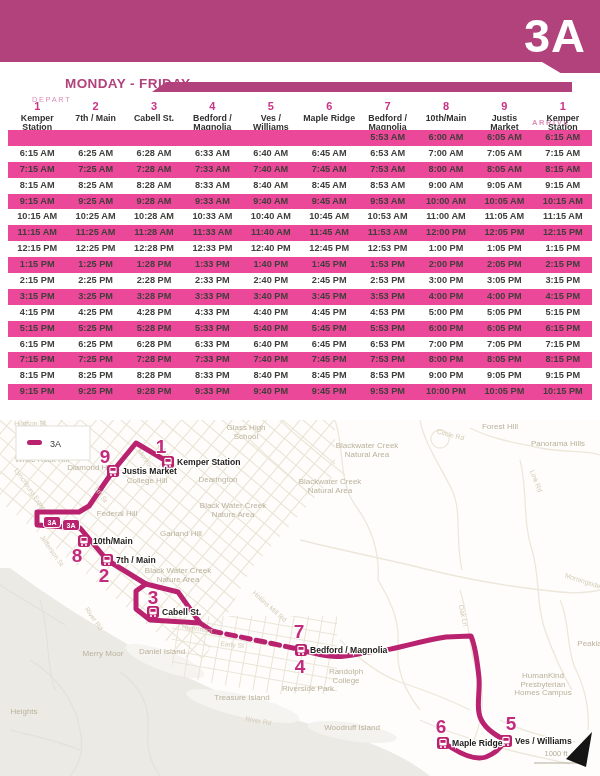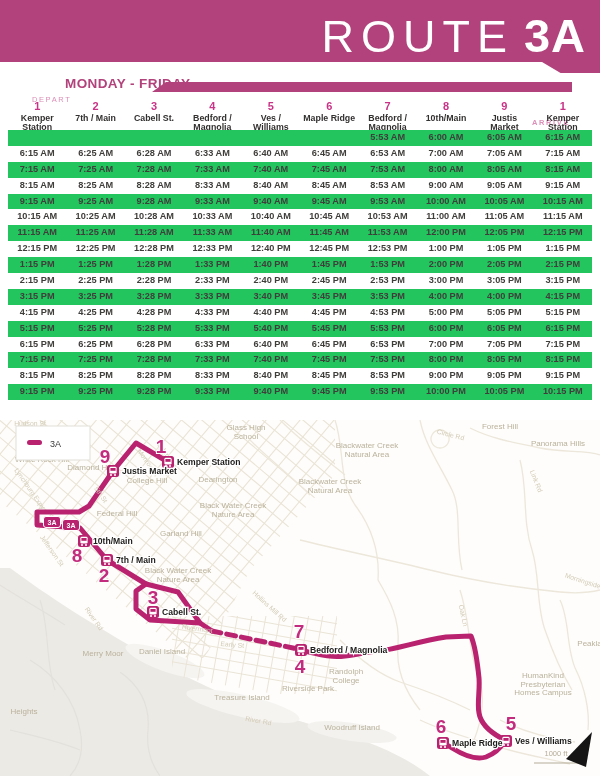--- a/index.html
+++ b/index.html
@@ -25,21 +25,21 @@
           letter-spacing:1.6px;color:#dc8fb8;margin-top:23px;}
 
   
   .sched{position:absolute;top:101px;left:8px;width:584px;}
   .hrow{display:grid;grid-template-columns:repeat(10,1fr);}
   .hcell{text-align:center;}
   .hnum{font-size:11px;font-weight:bold;color:#c93387;line-height:11px;}
   .hname{font-size:8.8px;font-weight:bold;color:#333130;line-height:9.3px;padding:2px 2px 0 2px;}
   .tbody{position:absolute;top:130px;left:8px;width:584px;}
   .trow{display:grid;grid-template-columns:repeat(10,1fr);height:15.9px;}
-  .trow.gray{background:#22c55e;}
+  .trow.gray{background:#ec4899;}
   .tcell{font-size:9.2px;font-weight:bold;color:#403e3b;text-align:center;line-height:15.9px;
          white-space:nowrap;}
 
   
   .mapwrap{position:absolute;top:420px;left:0;width:600px;height:356px;background:#fefdfb;}
   text{font-family:"Liberation Sans",sans-serif;}
   .hill{fill:#bab29c;font-size:8px;text-anchor:middle;}
   .street{fill:#d2cbb6;font-size:6.8px;text-anchor:middle;}
   .stopnum{fill:#c22b7e;font-size:19px;font-weight:bold;text-anchor:middle;
            paint-order:stroke;stroke:#fefdfb;stroke-width:2px;}
@@ -50,21 +50,20 @@
   .scale-txt{fill:#b5ad99;font-size:7.5px;text-anchor:middle;}
 </style>
 </head>
 <body>
 
 <div id="page">
 
   <div class="band"></div>
   <div class="band-tail"></div>
   <div class="title">
-    <span class="route-word">ROUTE</span>
     <span class="route-num">3A</span>
   </div>
 
   <div class="dayrow">MONDAY - FRIDAY</div>
   <div class="daybar"></div>
   <div class="depart">DEPART</div>
   <div class="arrive">ARRIVE</div>
 
   <div class="sched">
     <div class="hrow">

